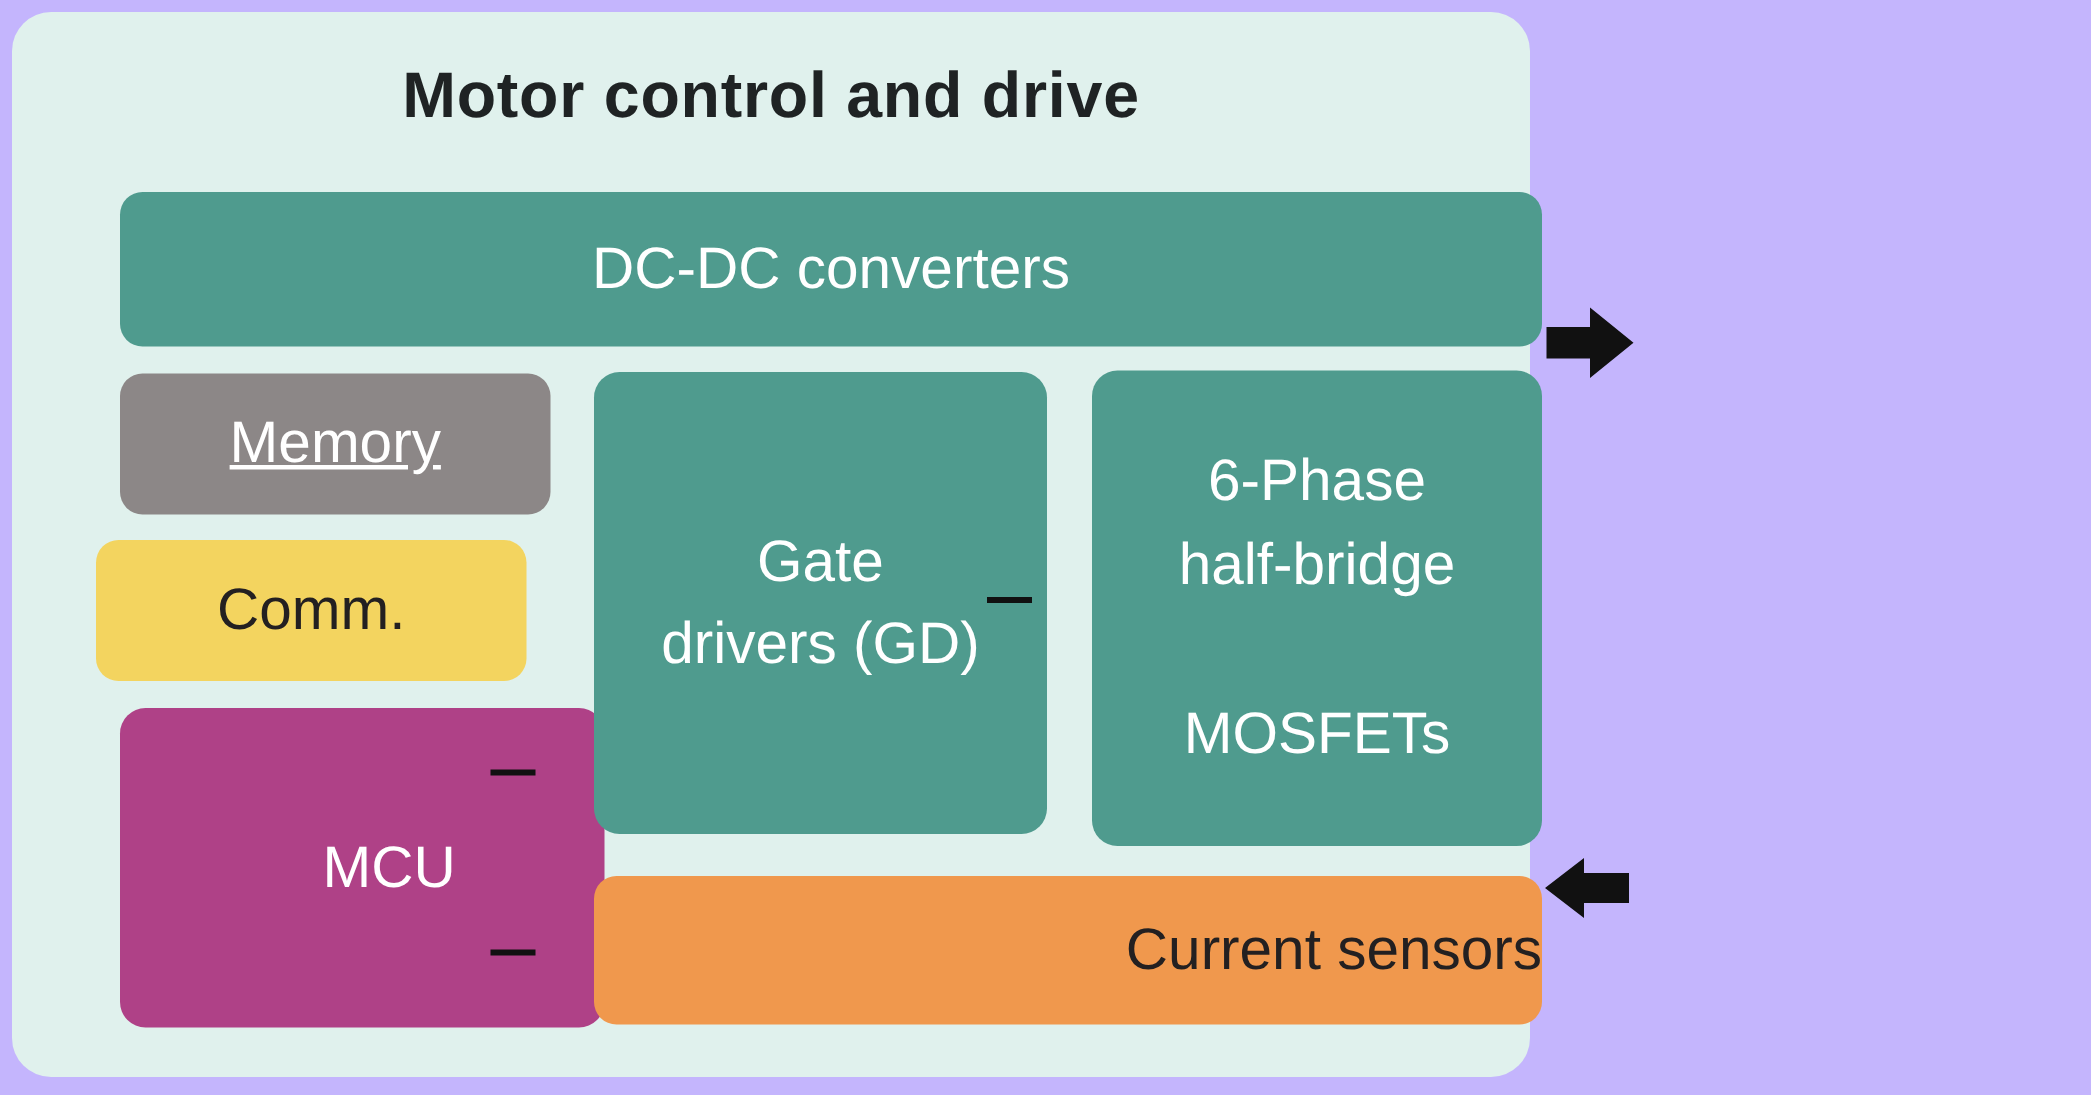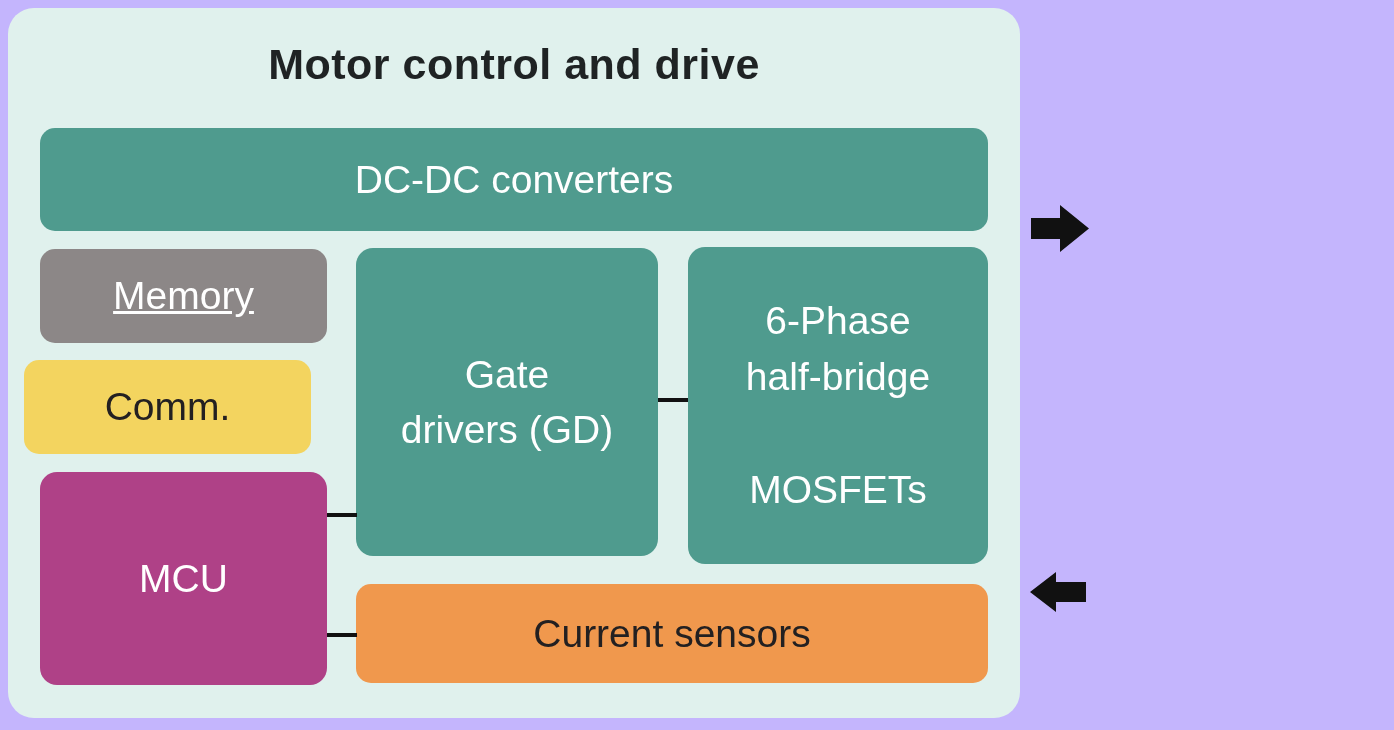--- a/index.html
+++ b/index.html
@@ -12,31 +12,31 @@
     background:#e0f1ed;border-radius:26px;
   }
   .panel-title{
     position:absolute;left:8px;top:36px;width:1012px;height:56px;
     display:flex;align-items:center;justify-content:center;
     font-size:43px;font-weight:bold;color:#1f2324;letter-spacing:0.5px;
   }
   .block{
     position:absolute;display:flex;flex-direction:column;
     align-items:center;justify-content:center;
-    font-size:39px;line-height:1.42;text-align:center;
+    font-size:39px;line-height:1.42;text-align:center;margin-left:40px;
   }
   .teal{background:#4f9b8e;color:#ffffff;}
   .gray{background:#8c8787;color:#ffffff;}
   .yellow{background:#f3d45f;color:#232021;}
   .magenta{background:#af4187;color:#ffffff;}
-  .orange{background:#f0984d;color:#232021;}
+  .orange{background:#f0984d;color:#232021;align-items:flex-end;}
   .blk-dcdc{left:40px;top:128px;width:948px;height:103px;border-radius:15px;}
   .blk-memory{left:40px;top:249px;width:287px;height:94px;border-radius:15px;text-decoration:underline;}
   .blk-comm{left:24px;top:360px;width:287px;height:94px;border-radius:15px;}
-  .blk-mcu{left:40px;top:472px;width:287px;height:213px;border-radius:17px;}
+  .blk-mcu{left:40px;top:472px;width:287px;height:213px;border-radius:17px;padding-left:36px;}
   .blk-gd{left:356px;top:248px;width:302px;height:308px;border-radius:17px;}
   .blk-hb{left:688px;top:247px;width:300px;height:317px;border-radius:17px;}
   .blk-cs{left:356px;top:584px;width:632px;height:99px;border-radius:15px;}
   .hb-line3{margin-top:58px;}
   .connector{position:absolute;height:4px;background:#111111;}
   .conn-gd-hb{left:658px;top:398px;width:30px;}
   .conn-mcu-gd{left:327px;top:513px;width:30px;}
   .conn-mcu-cs{left:327px;top:633px;width:30px;}
   .arrow-svg{position:absolute;width:66px;height:56px;}
   .arrow-right{left:1026px;top:200px;}

